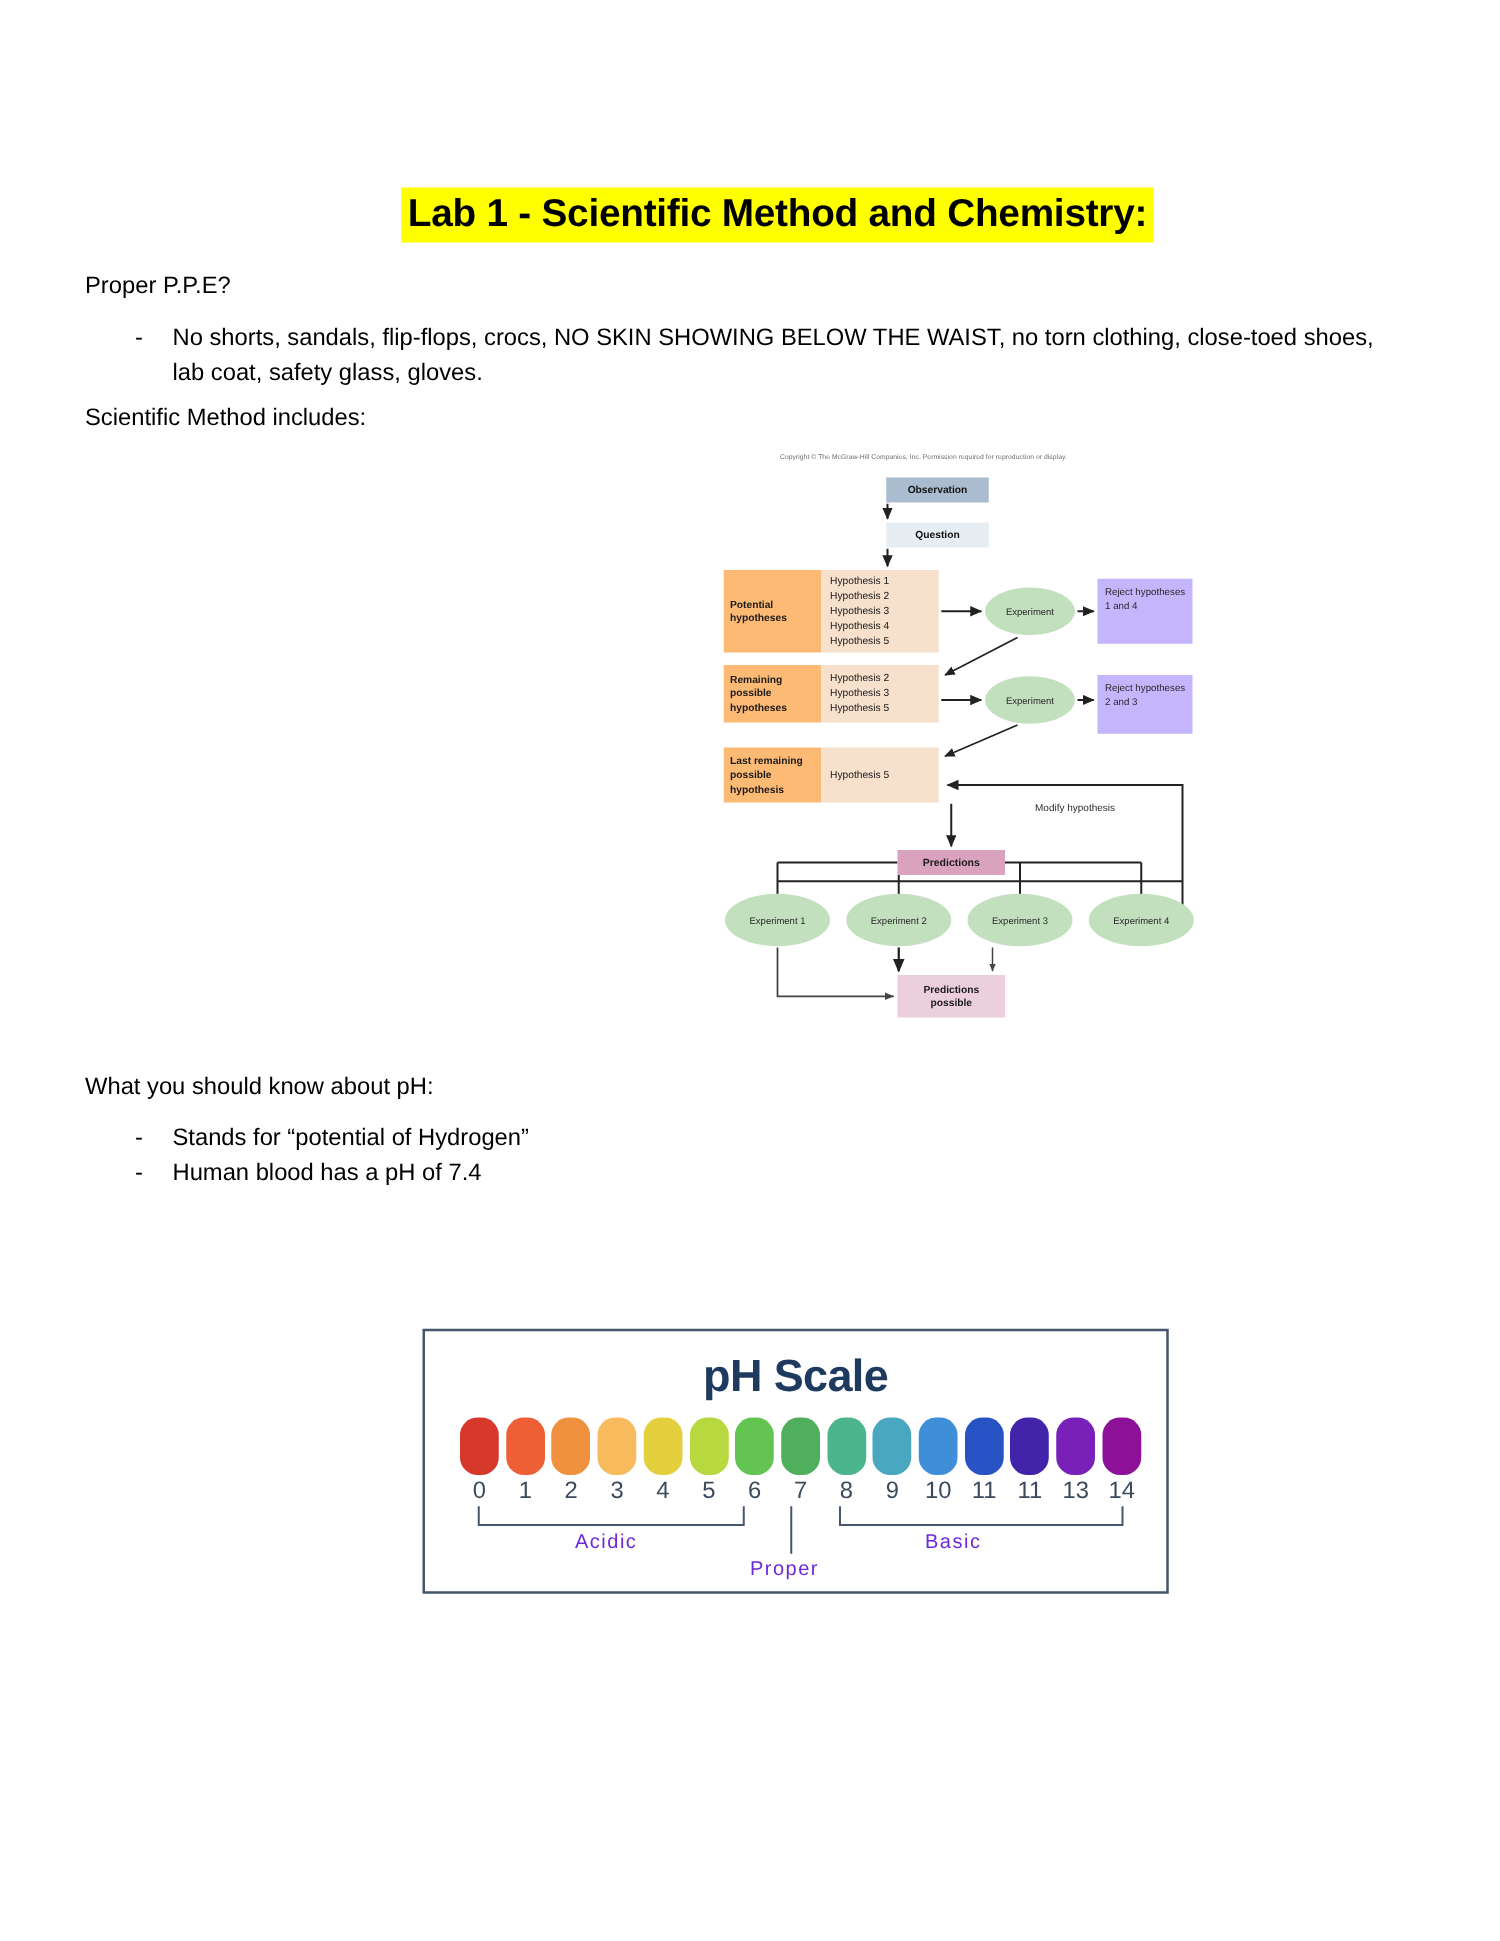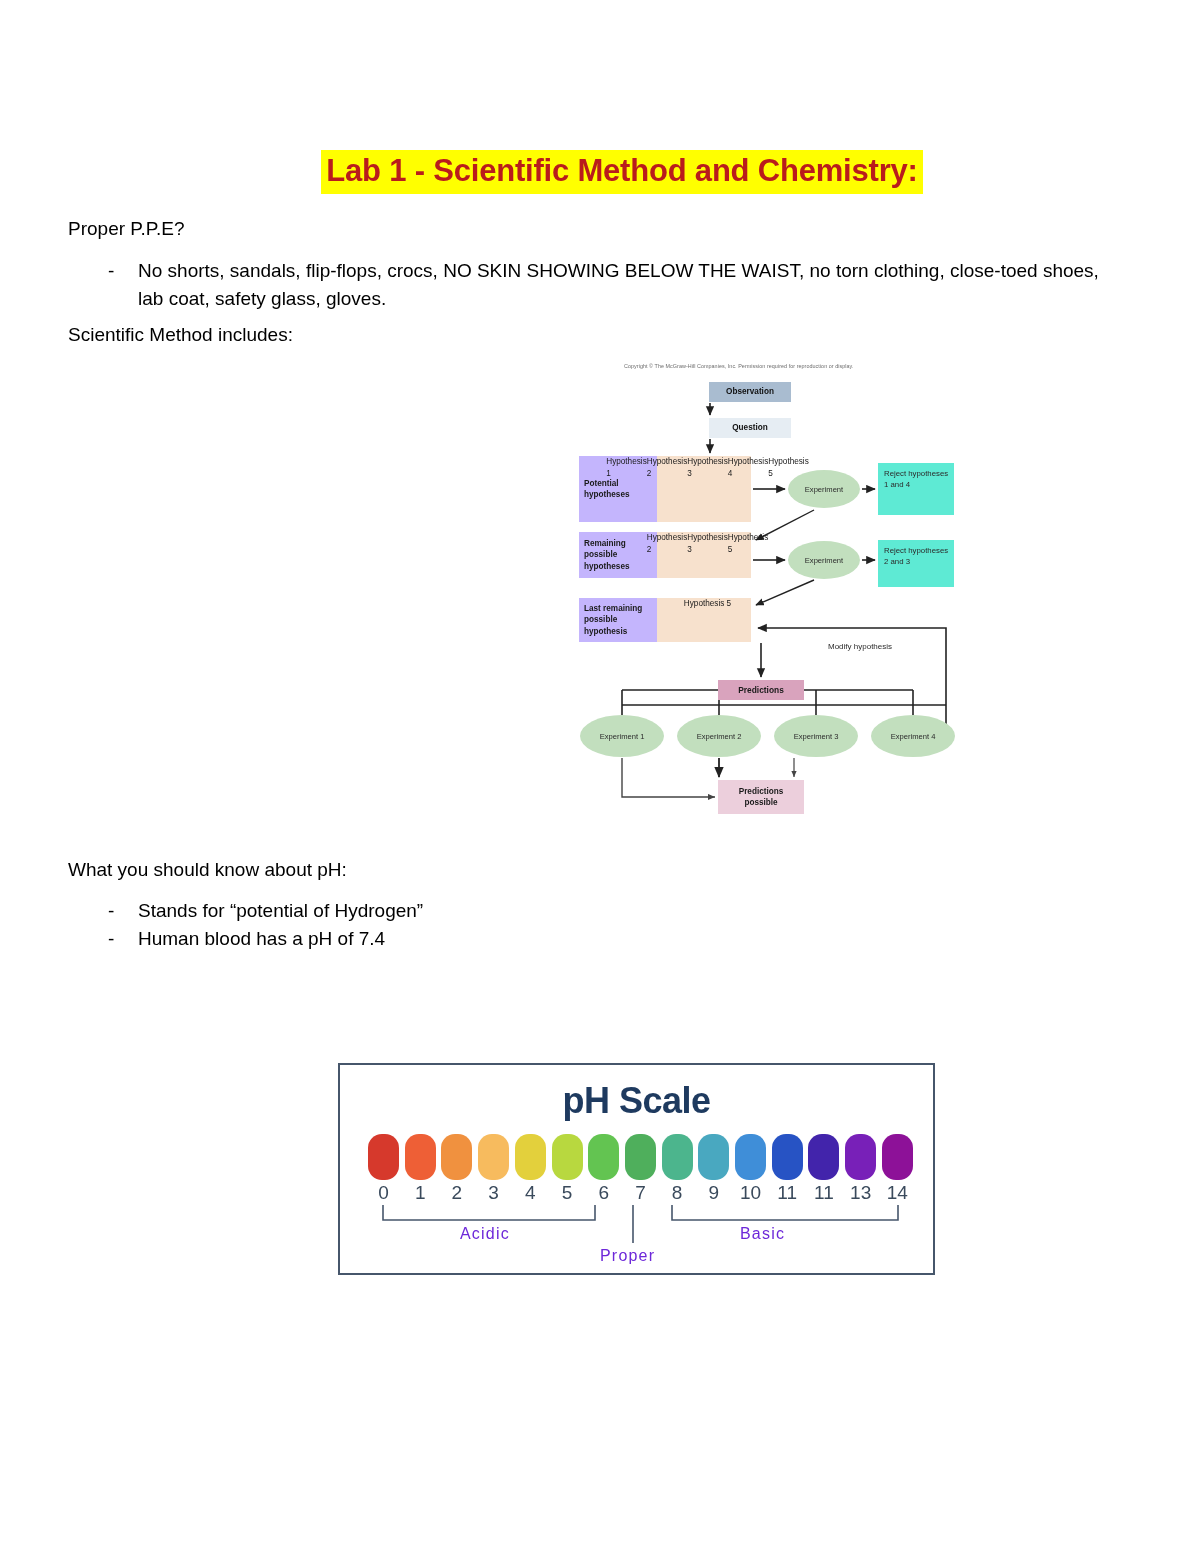--- a/index.html
+++ b/index.html
@@ -29,21 +29,21 @@
   .doc-title-wrap {
     position: absolute;
     left: 0;
     top: 150px;
     width: 1200px;
     text-align: center;
   }
   .doc-title {
     display: inline-block;
     background: #FFFF00;
-    color: #b91c1c;
+    color: #000000;
     font-size: 31px;
     font-weight: bold;
     line-height: 1.3;
     letter-spacing: -0.2px;
     padding: 1px 5px 3px 5px;
     margin-left: 44px;
   }
 
   
   .para {
@@ -116,36 +116,36 @@
   }
   .n-question {
     left: 103px; top: 58px; width: 82px; height: 20px;
     background: #e6edf3;
     justify-content: center;
     color: #111;
   }
 
   .grp { position: absolute; display: flex; }
   .grp .lbl {
-    background: #c4b5fd;
+    background: #fdba74;
     font-size: 8.2px;
     font-weight: bold;
     color: #1a1a1a;
     display: flex;
     align-items: center;
     padding-left: 5px;
     line-height: 1.35;
   }
   .grp .items {
     background: #f7e1cd;
     font-size: 8.2px;
     font-weight: normal;
     color: #1a1a1a;
     display: flex;
-    flex-direction: row;
+    flex-direction: column;
     justify-content: center;
     padding-left: 7px;
     line-height: 1.45;
   }
   .g-potential { left: 13px; top: 96px; width: 172px; height: 66px; }
   .g-potential .lbl { width: 78px; }
   .g-potential .items { width: 94px; }
 
   .g-remaining { left: 13px; top: 172px; width: 172px; height: 46px; }
   .g-remaining .lbl { width: 78px; }
@@ -164,21 +164,21 @@
     justify-content: center;
     font-size: 7.6px;
     color: #2b2b2b;
     text-align: center;
   }
   .o-exp1 { left: 222px; top: 110px; width: 72px; height: 38px; }
   .o-exp2 { left: 222px; top: 181px; width: 72px; height: 38px; }
 
   .fc-reject {
     position: absolute;
-    background: #5eead4;
+    background: #c4b5fd;
     font-size: 7.8px;
     color: #2b2b2b;
     padding: 5px 0 0 6px;
     line-height: 1.42;
   }
   .r-one { left: 312px; top: 103px; width: 76px; height: 52px; }
   .r-two { left: 312px; top: 180px; width: 76px; height: 47px; }
 
   .n-predictions {
     position: absolute;

